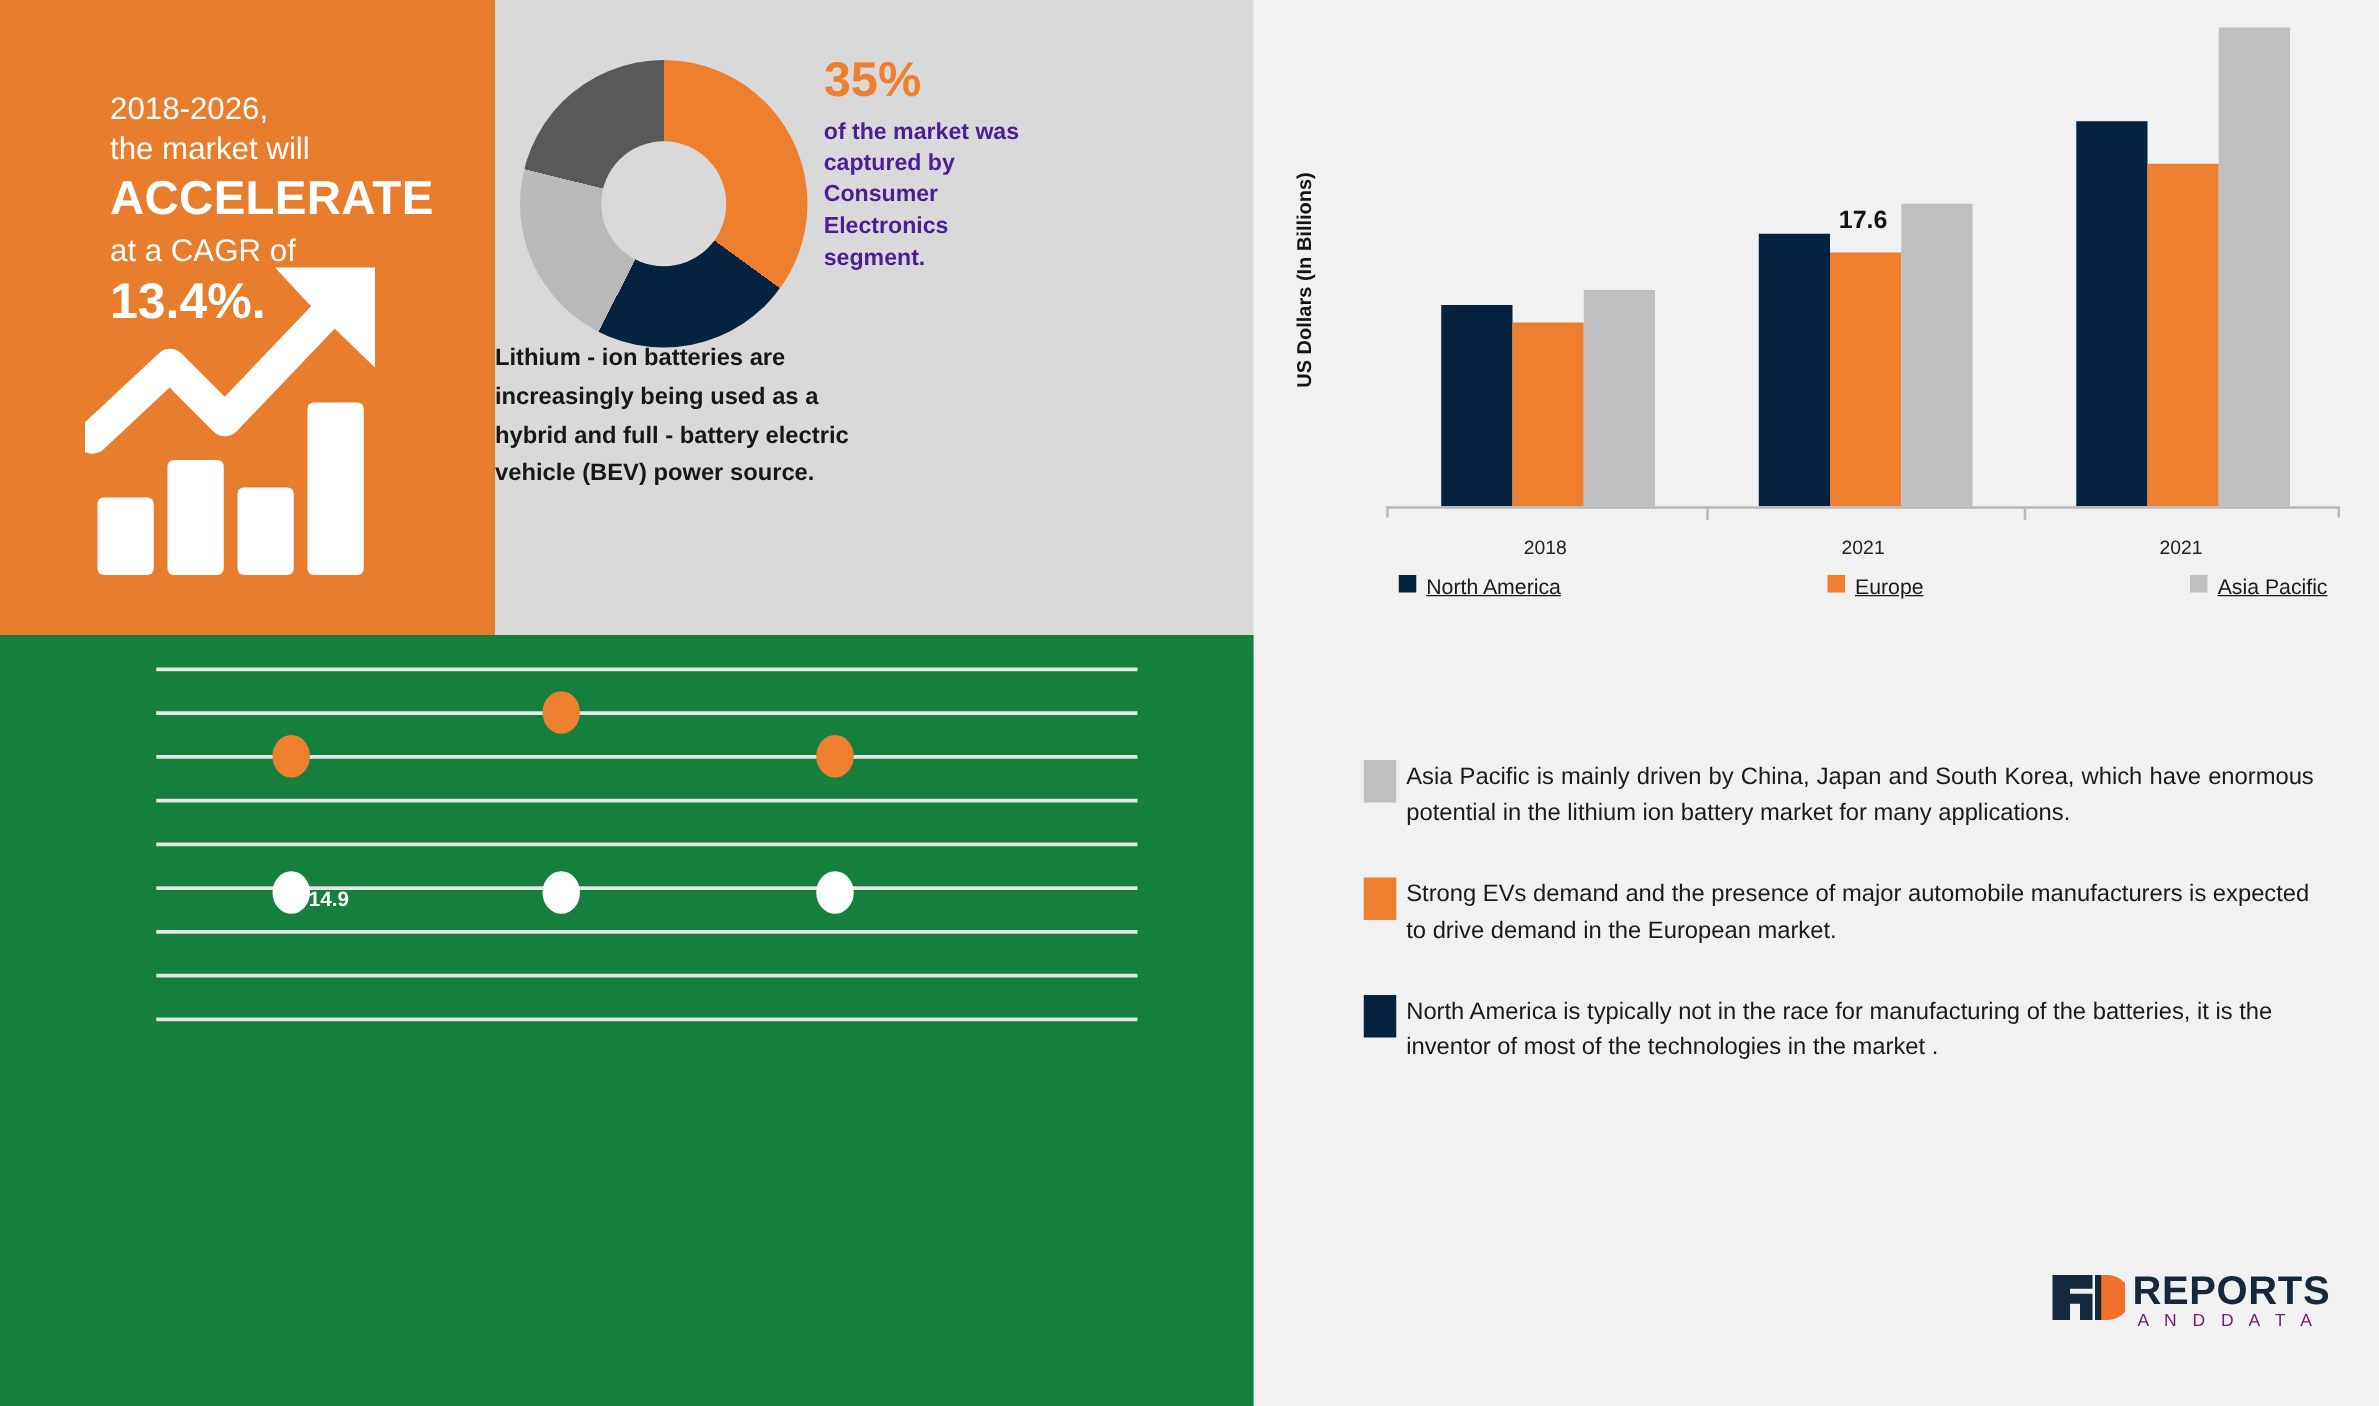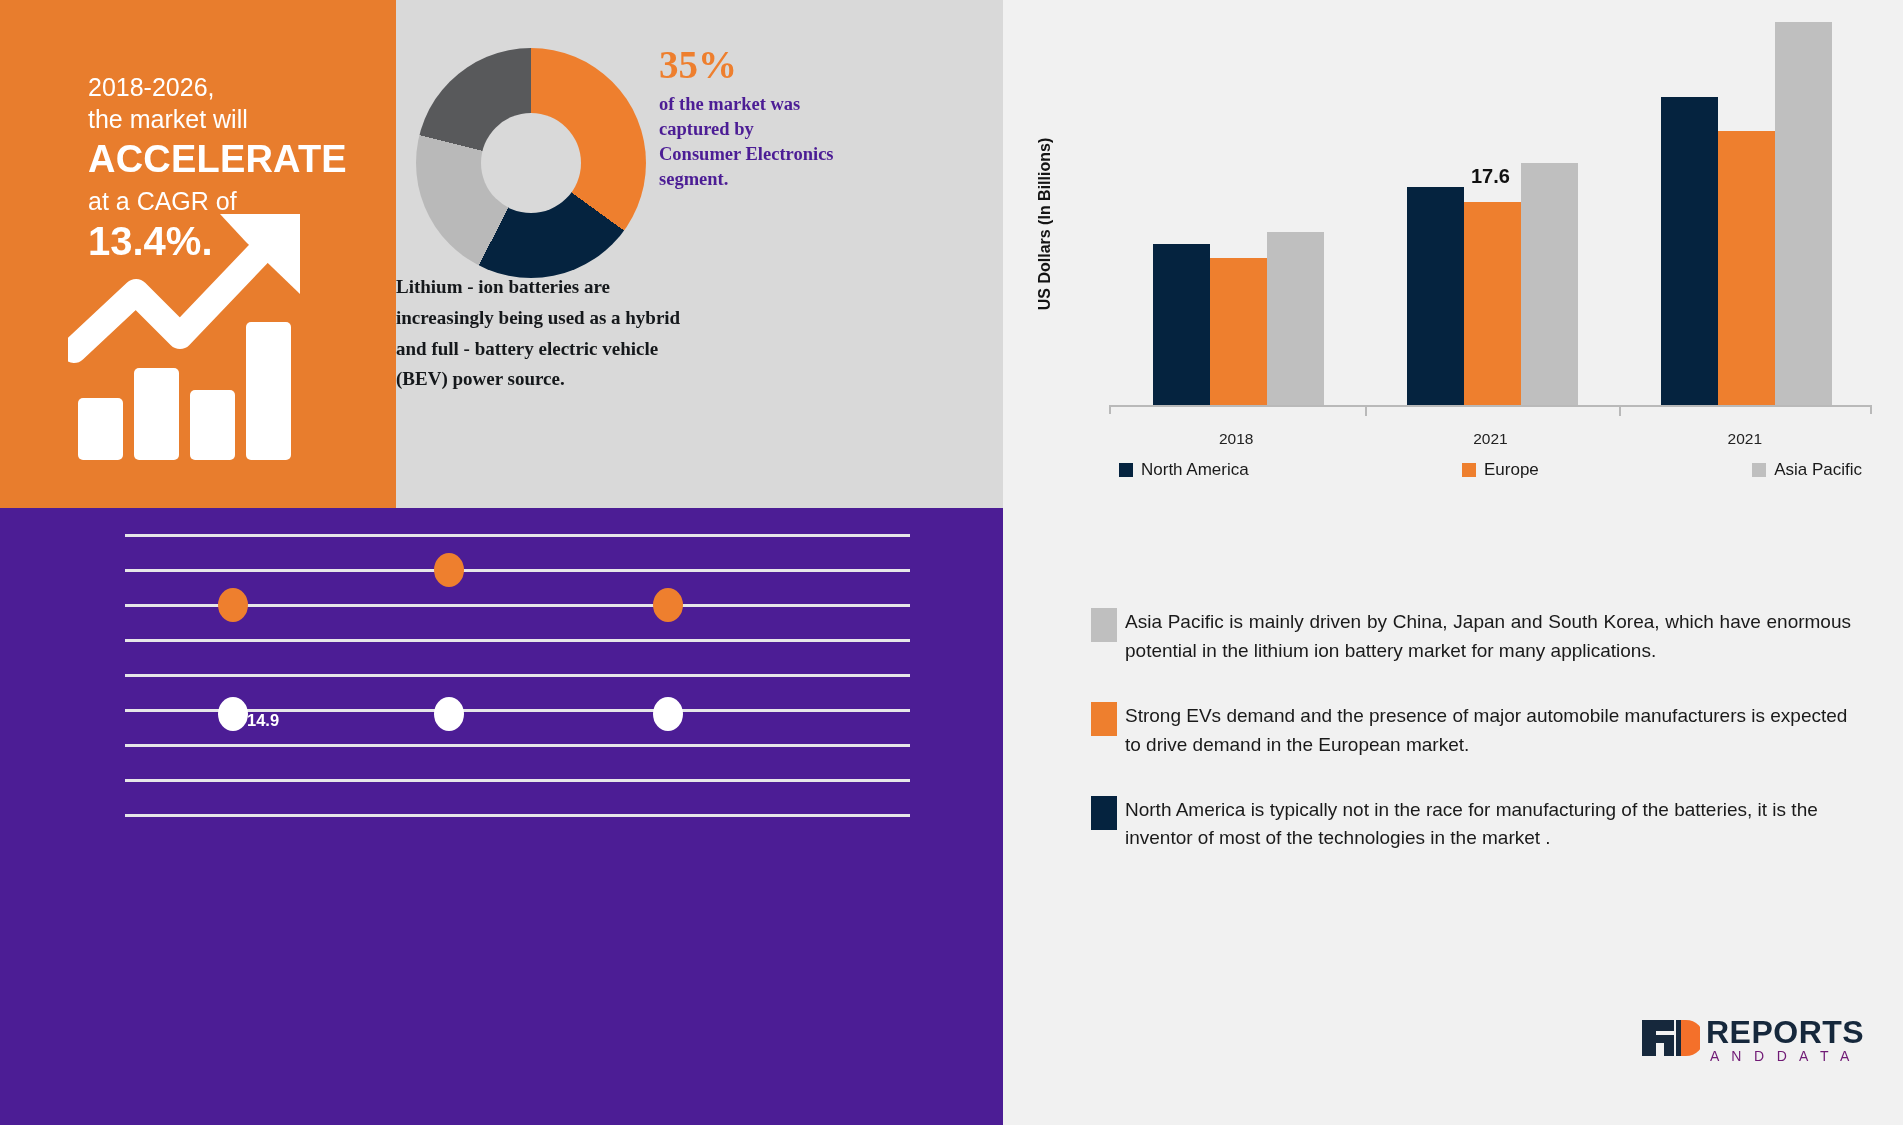--- a/index.html
+++ b/index.html
@@ -24,21 +24,20 @@
   .cagr-line1 { font-size: 25px; line-height: 1.26; font-weight: 400; }
   .cagr-accel { font-size: 38px; font-weight: 700; letter-spacing: .2px; line-height: 1.18; margin-top: 2px; }
   .cagr-line3 { font-size: 25px; font-weight: 400; line-height: 1.3; margin-top: 3px; }
   .cagr-value { font-size: 40px; font-weight: 700; line-height: 1.15; margin-top: 1px; }
   .cagr-icon { position: absolute; left: 68px; top: 200px; width: 270px; height: 270px; }
 
   
   .donut-panel {
     position: absolute; left: 396px; top: 0; width: 607px; height: 508px;
     background: #d9d9d9;
-    font-family: Liberation Serif, serif;
   }
   .donut-wrap { position: absolute; left: 20px; top: 48px; width: 230px; height: 230px; }
   .donut {
     width: 230px; height: 230px; border-radius: 50%;
     background: conic-gradient(
       #ee7f2e 0deg 126deg,
       #05233f 126deg 207deg,
       #b9b9b9 207deg 284deg,
       #58595b 284deg 360deg);
     position: relative;
@@ -53,21 +52,21 @@
   .pct-text { color: #4c1d95; font-size: 18.5px; font-weight: 700; line-height: 1.36; margin-top: 6px; }
   .donut-caption {
     position: absolute; left: 0px; top: 272px; width: 300px;
     color: #15181b; font-size: 19px; font-weight: 700; line-height: 1.62;
     padding-left: 0;
   }
 
   
   .navy-panel {
     position: absolute; left: 0; top: 508px; width: 1003px; height: 617px;
-    background: #4c1d95; color: #fff;
+    background: #15803d; color: #fff;
   }
   .dotplot { position: absolute; left: 100px; top: 20px; width: 810px; height: 330px; }
   .grid-line {
     position: absolute; left: 25px; width: 785px; height: 2.5px; background: #e6e7e8;
   }
   .dot {
     position: absolute; width: 30px; height: 34px; border-radius: 50%;
     transform: translate(-50%, -50%);
   }
   .dot.d2026 { background: #ee7f2e; }
@@ -107,21 +106,21 @@
     border-left: 2px solid #b9b9b9; border-right: 2px solid #b9b9b9;
   }
   .x-axis .tick { position: absolute; top: 0; width: 2px; height: 9px; background: #b9b9b9; }
   .x-labels { position: absolute; left: 106px; top: 370px; width: 763px; display: flex; align-items: center; }
   .x-labels span { flex: 1; text-align: center; font-size: 15.5px; color: #222; }
   .bar-legend {
     position: absolute; left: 106px; top: 400px; width: 763px;
     display: flex; justify-content: space-between; padding: 0 10px;
     font-size: 17px; color: #1a1a1a;
   }
-  .bar-legend .li { display: flex; align-items: center; gap: 8px; }
+  .bar-legend .li { display: flex; align-items: flex-start; gap: 8px; text-decoration: underline; }
   .bar-legend .sw { width: 14px; height: 14px; display: inline-block; }
   .sw.na { background: #05233f; }
   .sw.eu { background: #ee7f2e; }
   .sw.ap { background: #bfbfbf; }
 
   .notes { position: absolute; left: 88px; top: 608px; width: 760px; }
   .note { display: flex; gap: 8px; margin-bottom: 36px; }
   .note .swatch { width: 26px; height: 34px; flex: 0 0 26px; }
   .swatch.ap { background: #bfbfbf; }
   .swatch.eu { background: #ee7f2e; }

